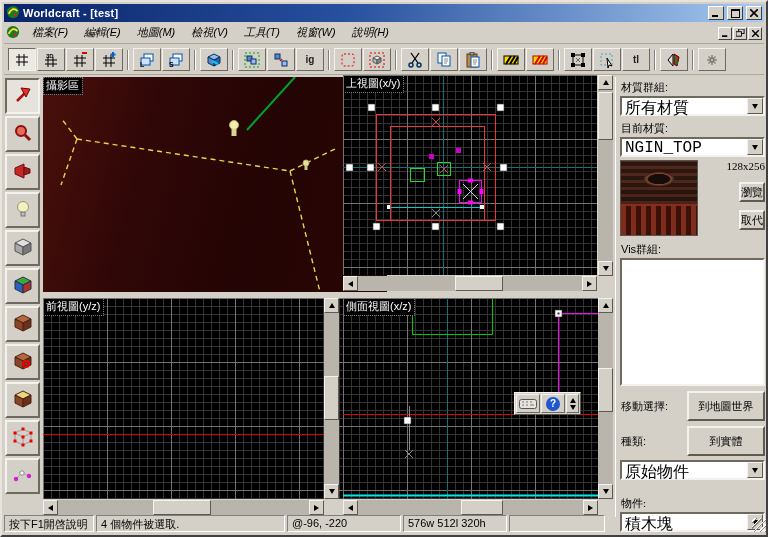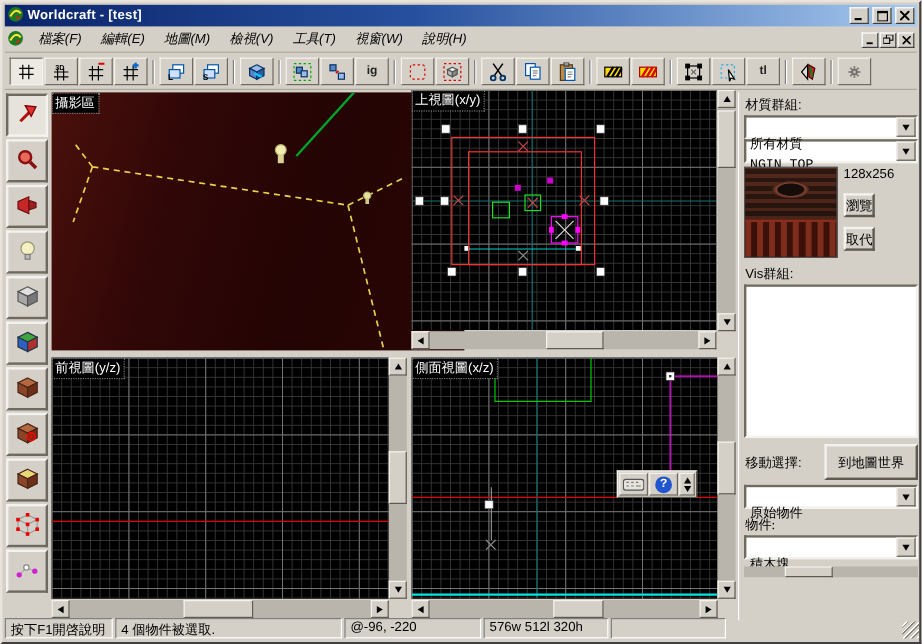--- a/index.html
+++ b/index.html
@@ -75,38 +75,38 @@
   .ftb-spin { width:13px; height:19px; flex-direction:column; gap:2px; }
   .help-glyph { display:flex; align-items:center; justify-content:center; width:14px; height:14px;
                 border-radius:50%; background:#1f55cf; color:#fff; font-weight:bold; font-size:10px; }
 
   
   .panel { position:absolute; left:613px; top:75px; width:153px; height:440px; padding:1px 3px 0 4px;
            border-left:1px solid #fff; }
   .plabel { margin:2px 0 1px 1px; }
   .combo { display:flex; height:20px; border:2px solid; border-color:#6f6a60 #f4f2ee #f4f2ee #6f6a60;
            background:#fff; align-items:stretch; }
-  .combo .val { flex:1; padding:14px 3px; font-family:"Liberation Mono","DejaVu Sans Mono",monospace; font-size:11px; }
+  .combo .val { flex:1; padding:0 3px; font-family:"Liberation Mono","DejaVu Sans Mono",monospace; font-size:16px; }
   .combo .val.sans { font-family:"Liberation Sans","DejaVu Sans",sans-serif; }
   .combo .dd { width:16px; background:#d4d0c8; border:1px solid; border-color:#f4f2ee #5f5a50 #5f5a50 #f4f2ee;
                display:flex; align-items:center; justify-content:center; }
   .btn { background:#d4d0c8; border:2px solid; border-color:#f4f2ee #5f5a50 #5f5a50 #f4f2ee;
          display:flex; align-items:center; justify-content:center; }
   .tex-row { display:flex; margin-top:3px; gap:5px; }
   .tex-preview { width:78px; height:76px; border:1px solid #555; background:#33201a; position:relative; overflow:hidden; }
   .tex-top { position:absolute; left:0; top:0; right:0; height:58%;
     background:
       radial-gradient(ellipse 24px 11px at 50% 42%, #140d0a 0 44%, #8a4330 50%, #3a221a 64%, rgba(0,0,0,0) 65%),
       repeating-linear-gradient(0deg, rgba(120,50,35,.35) 0 3px, rgba(25,12,8,.5) 3px 7px),
       linear-gradient(#402419,#301a12); }
   .tex-bottom { position:absolute; left:0; bottom:0; right:0; height:42%;
     background:
       repeating-linear-gradient(90deg, #7e2d1d 0 5px, #3a1009 5px 10px),
       linear-gradient(#5a1f13,#40140b); border-top:2px solid #8a2c1a; }
-  .tex-side { display:flex; flex-direction:column; align-items:flex-start; flex:1; }
+  .tex-side { display:flex; flex-direction:column; align-items:flex-end; flex:1;font-family:Liberation Serif, serif; }
   .tex-size { margin:0 0 10px 0; }
   .tex-side .btn { height:20px; margin-bottom:8px; }
   .listbox { height:128px; background:#fff; border:2px solid; border-color:#6f6a60 #f4f2ee #f4f2ee #6f6a60; margin-top:1px; }
   .vis-btn-row { display:flex; gap:2px; margin-top:4px; }
   .vis-btn-row .btn { flex:1; height:21px; padding:0 1px; }
   .pair-row { display:flex; align-items:center; margin-top:5px; }
   .pair-row .plabel { flex:1; margin:0 0 0 1px; }
   .pair-row .btn { width:78px; height:30px; }
   .mini-sb { position:relative; height:9px; margin-top:6px; background:#b9b5ad; }
   .mini-sb .thumb { position:absolute; left:34px; top:0; width:40px; height:9px; background:#d4d0c8;
@@ -499,21 +499,21 @@
   <div class="sbh" style="left:341px;top:274px;width:254px;">
     <span class="sbb" style="left:0;">
         <i class="tri tri-left"></i>
       </span>
     <span class="sbt" style="left:112px;width:48px;"></span>
     <span class="sbb" style="right:0;">
         <i class="tri tri-right"></i>
       </span>
   </div>
 
-  <div class="vp grid-bg" style="left:41px;top:296px;width:281px;height:201px;">
+  <div class="vp grid-bg" style="left:41px;top:296px;width:339px;height:201px;">
     <span class="vp-label">前視圖(y/z)</span>
     <svg class="overlay" width="281" height="201">
       <line x1="0" y1="136.5" x2="281" y2="136.5" stroke="#e00000"></line>
     </svg>
   </div>
   <div class="sbv" style="left:322px;top:296px;height:201px;">
     <span class="sbb" style="top:0;">
         <i class="tri tri-up"></i>
       </span>
     <span class="sbt" style="top:78px;height:44px;"></span>
@@ -581,20 +581,21 @@
   </div>
 
   <div class="panel">
     <div class="plabel">材質群組:</div>
     <div class="combo">
       <span class="val sans">所有材質</span>
       <span class="dd">
           <i class="tri tri-down"></i>
         </span>
     </div>
+    <div class="plabel" style="margin-top:5px;">目前材質:</div>
     <div class="combo">
       <span class="val">NGIN_TOP</span>
       <span class="dd">
           <i class="tri tri-down"></i>
         </span>
     </div>
     <div class="tex-row">
       <div class="tex-preview">
         <div class="tex-top"></div>
         <div class="tex-bottom"></div>
@@ -604,27 +605,31 @@
         <span class="btn">瀏覽</span>
         <span class="btn">取代</span>
       </div>
     </div>
     <div class="plabel" style="margin-top:4px;">Vis群組:</div>
     <div class="listbox"></div>
     <div class="pair-row">
       <span class="plabel">移動選擇:</span>
       <span class="btn">到地圖世界</span>
     </div>
+    <div class="pair-row">
+      <span class="plabel">種類:</span>
+      <span class="btn">到實體</span>
+    </div>
     <div class="combo" style="margin-top:4px;">
       <span class="val sans">原始物件</span>
       <span class="dd">
           <i class="tri tri-down"></i>
         </span>
     </div>
-    <div class="plabel" style="margin-top:6px;font-family:Liberation Serif, serif;">物件:</div>
+    <div class="plabel" style="margin-top:16px;font-family:Liberation Serif, serif;">物件:</div>
     <div class="combo">
       <span class="val sans">積木塊</span>
       <span class="dd">
           <i class="tri tri-down"></i>
         </span>
     </div>
     <div class="mini-sb">
         <span class="thumb"></span>
       </div>
   </div>

